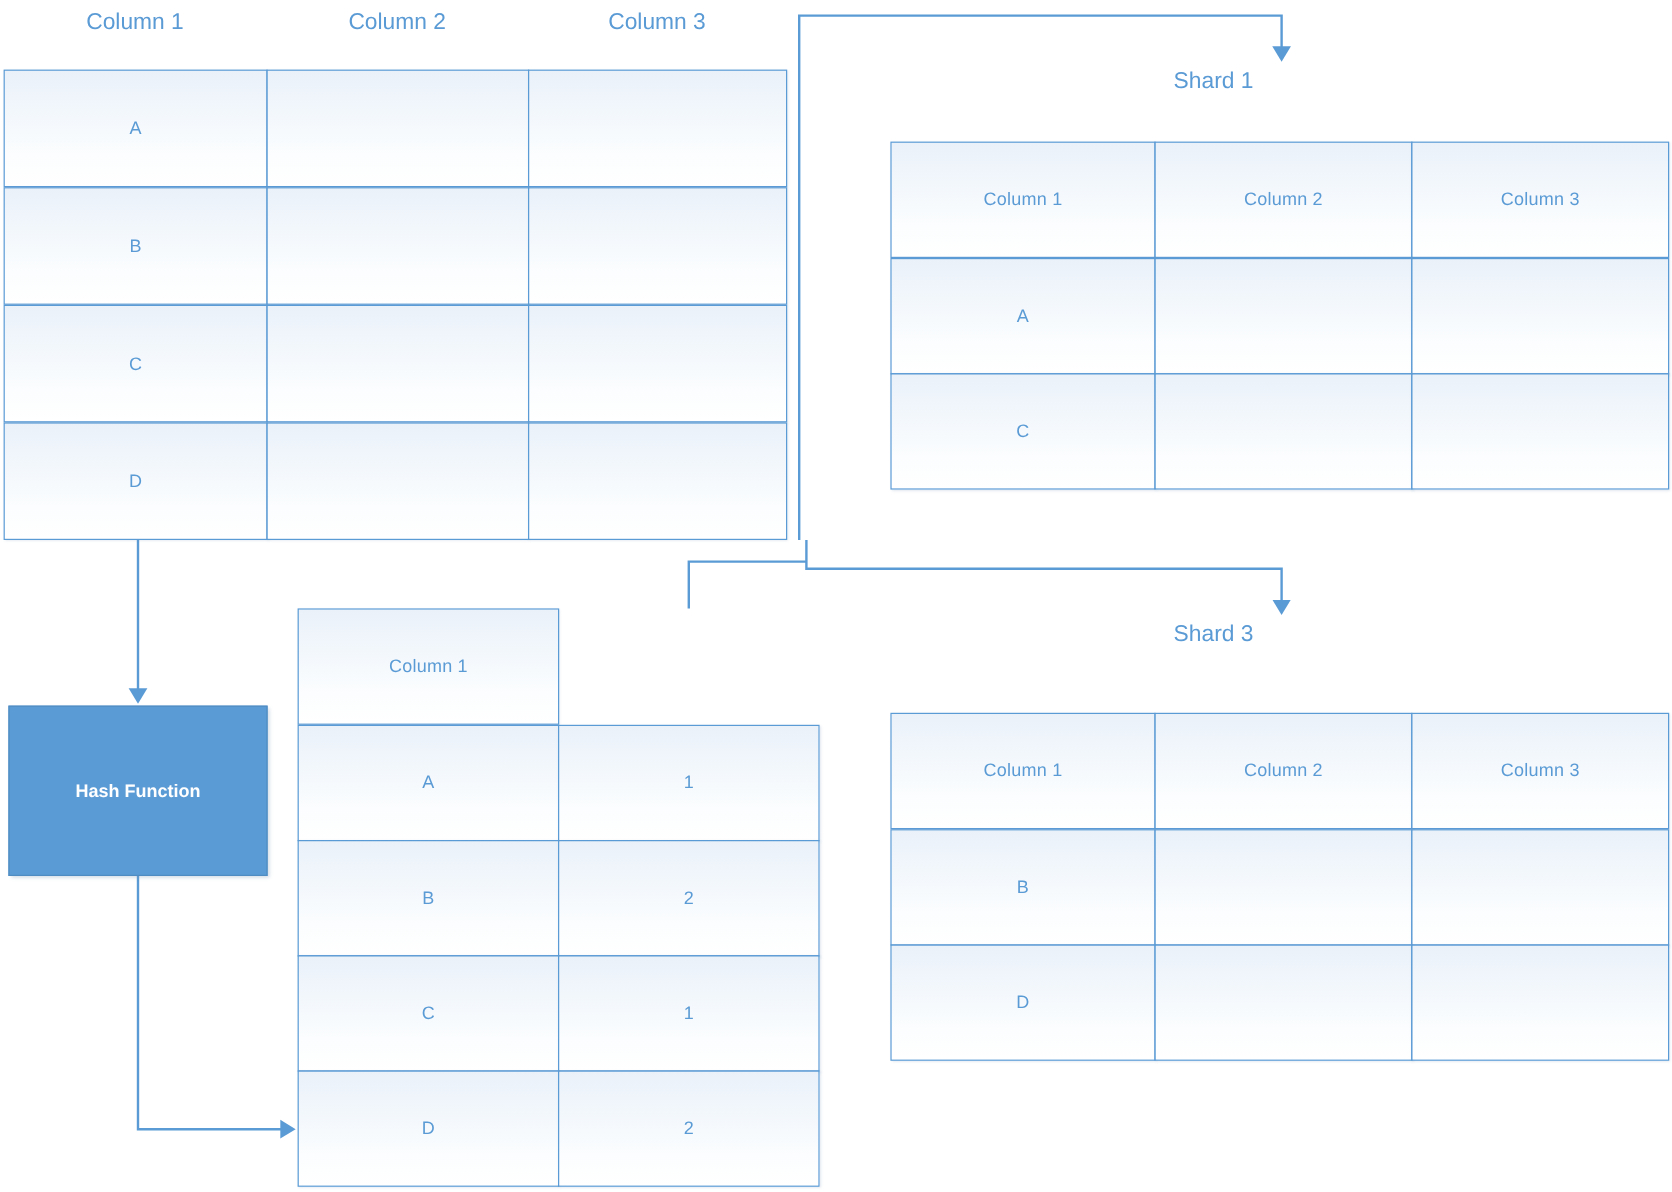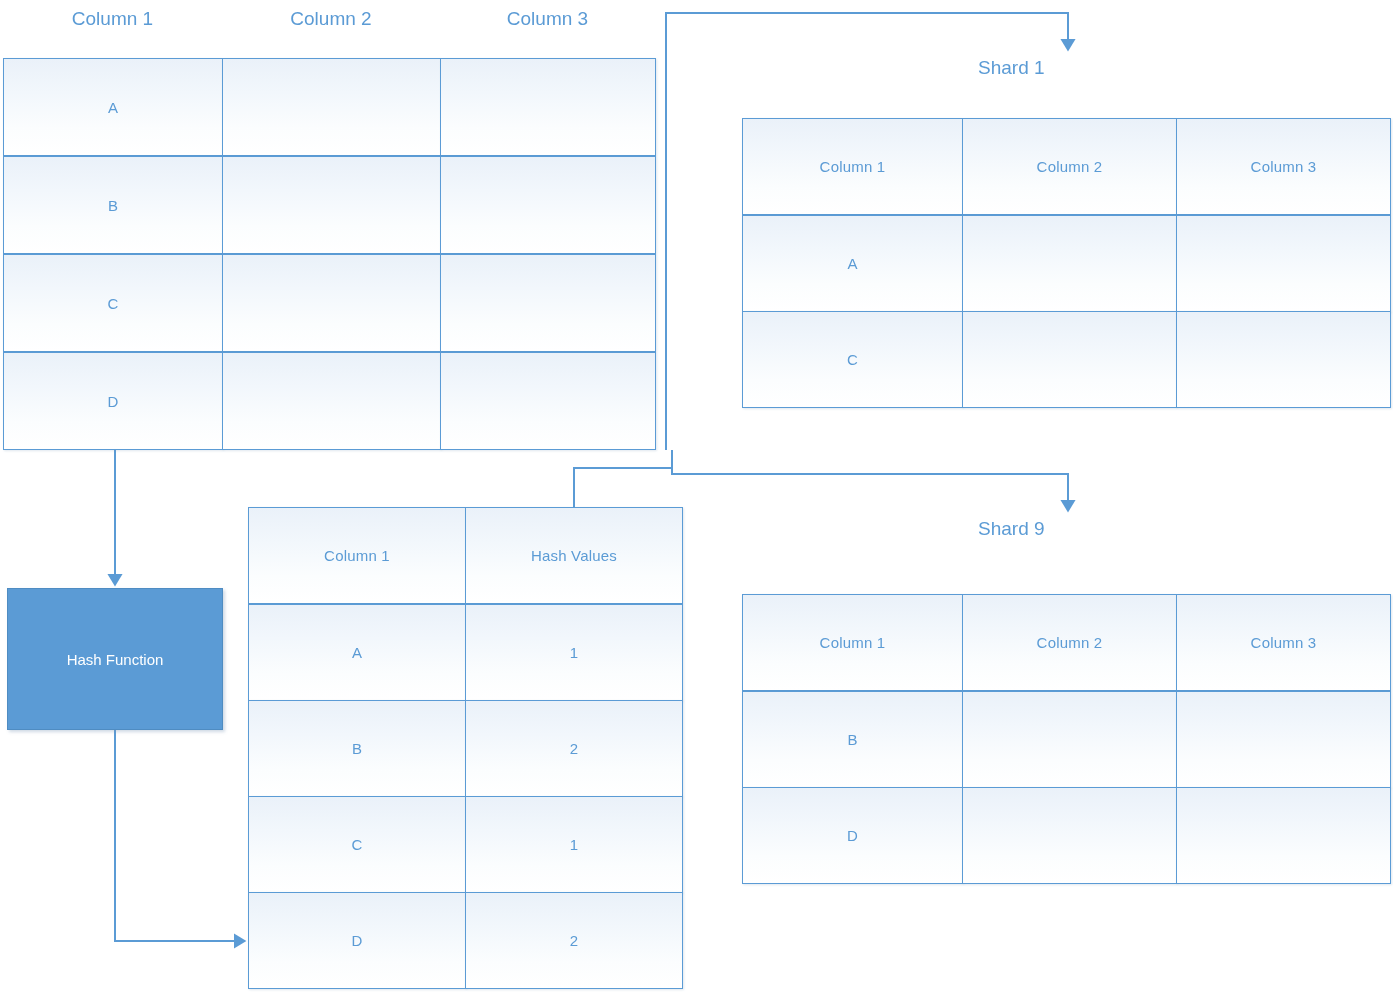--- a/index.html
+++ b/index.html
@@ -76,20 +76,21 @@
     box-sizing: border-box;
     background: #5B9BD5;
     border: 1px solid #4f8cc2;
     box-shadow: 2px 2px 3px rgba(120,150,180,0.35);
     display: flex;
     align-items: center;
     justify-content: center;
     color: #ffffff;
     font-size: 15px;
     font-family: "Liberation Sans", sans-serif;
+    font-weight: bold;
   }
 </style>
 </head>
 <body>
 
 <div class="stage">
 
   <svg class="connectors" viewBox="0 0 1393 993" width="1393" height="993">
     <defs>
       <marker id="arrowhead" markerWidth="9" markerHeight="9" refX="3.2" refY="4.5" orient="auto" markerUnits="strokeWidth">
@@ -134,21 +135,20 @@
   <div class="cell" style="left:222px; top:254px; width:219px; height:98px;"></div>
   <div class="cell" style="left:440px; top:254px; width:216px; height:98px;"></div>
 
   <div class="cell" style="left:3px;   top:352px; width:220px; height:98px;">D</div>
   <div class="cell" style="left:222px; top:352px; width:219px; height:98px;"></div>
   <div class="cell" style="left:440px; top:352px; width:216px; height:98px;"></div>
 
   <div class="process-box" style="left:7px; top:588px; width:216px; height:142px;">Hash Function</div>
 
   <div class="cell" style="left:248px; top:507px; width:218px; height:97px;">Column 1</div>
-  <div class="cell" style="left:465px; top:507px; width:218px; height:97px;">Hash Values</div>
 
   <div class="cell" style="left:248px; top:604px; width:218px; height:97px;">A</div>
   <div class="cell" style="left:465px; top:604px; width:218px; height:97px;">1</div>
 
   <div class="cell" style="left:248px; top:700px; width:218px; height:97px;">B</div>
   <div class="cell" style="left:465px; top:700px; width:218px; height:97px;">2</div>
 
   <div class="cell" style="left:248px; top:796px; width:218px; height:97px;">C</div>
   <div class="cell" style="left:465px; top:796px; width:218px; height:97px;">1</div>
 
@@ -162,21 +162,21 @@
   <div class="cell" style="left:1176px; top:118px; width:215px; height:97px;">Column 3</div>
 
   <div class="cell" style="left:742px;  top:215px; width:221px; height:97px;">A</div>
   <div class="cell" style="left:962px;  top:215px; width:215px; height:97px;"></div>
   <div class="cell" style="left:1176px; top:215px; width:215px; height:97px;"></div>
 
   <div class="cell" style="left:742px;  top:311px; width:221px; height:97px;">C</div>
   <div class="cell" style="left:962px;  top:311px; width:215px; height:97px;"></div>
   <div class="cell" style="left:1176px; top:311px; width:215px; height:97px;"></div>
 
-  <div class="label shard-title" style="left:978px; top:518px; width:180px;">Shard 9</div>
+  <div class="label shard-title" style="left:978px; top:518px; width:180px;">Shard 3</div>
 
   <div class="cell" style="left:742px;  top:594px; width:221px; height:97px;">Column 1</div>
   <div class="cell" style="left:962px;  top:594px; width:215px; height:97px;">Column 2</div>
   <div class="cell" style="left:1176px; top:594px; width:215px; height:97px;">Column 3</div>
 
   <div class="cell" style="left:742px;  top:691px; width:221px; height:97px;">B</div>
   <div class="cell" style="left:962px;  top:691px; width:215px; height:97px;"></div>
   <div class="cell" style="left:1176px; top:691px; width:215px; height:97px;"></div>
 
   <div class="cell" style="left:742px;  top:787px; width:221px; height:97px;">D</div>

